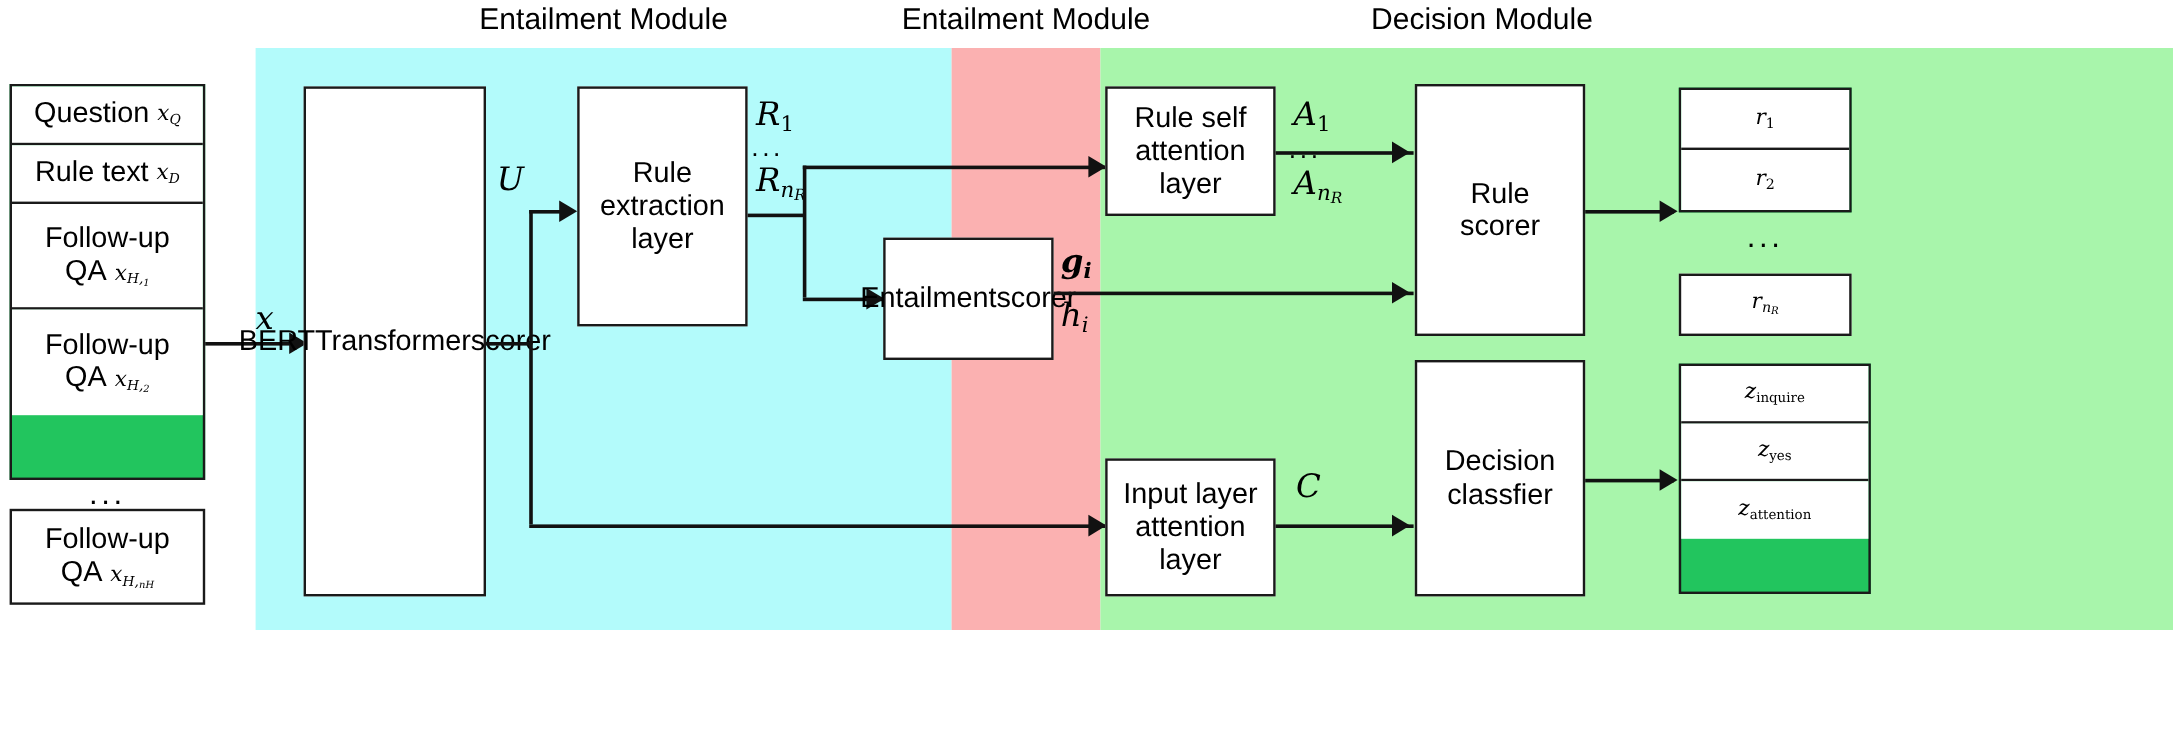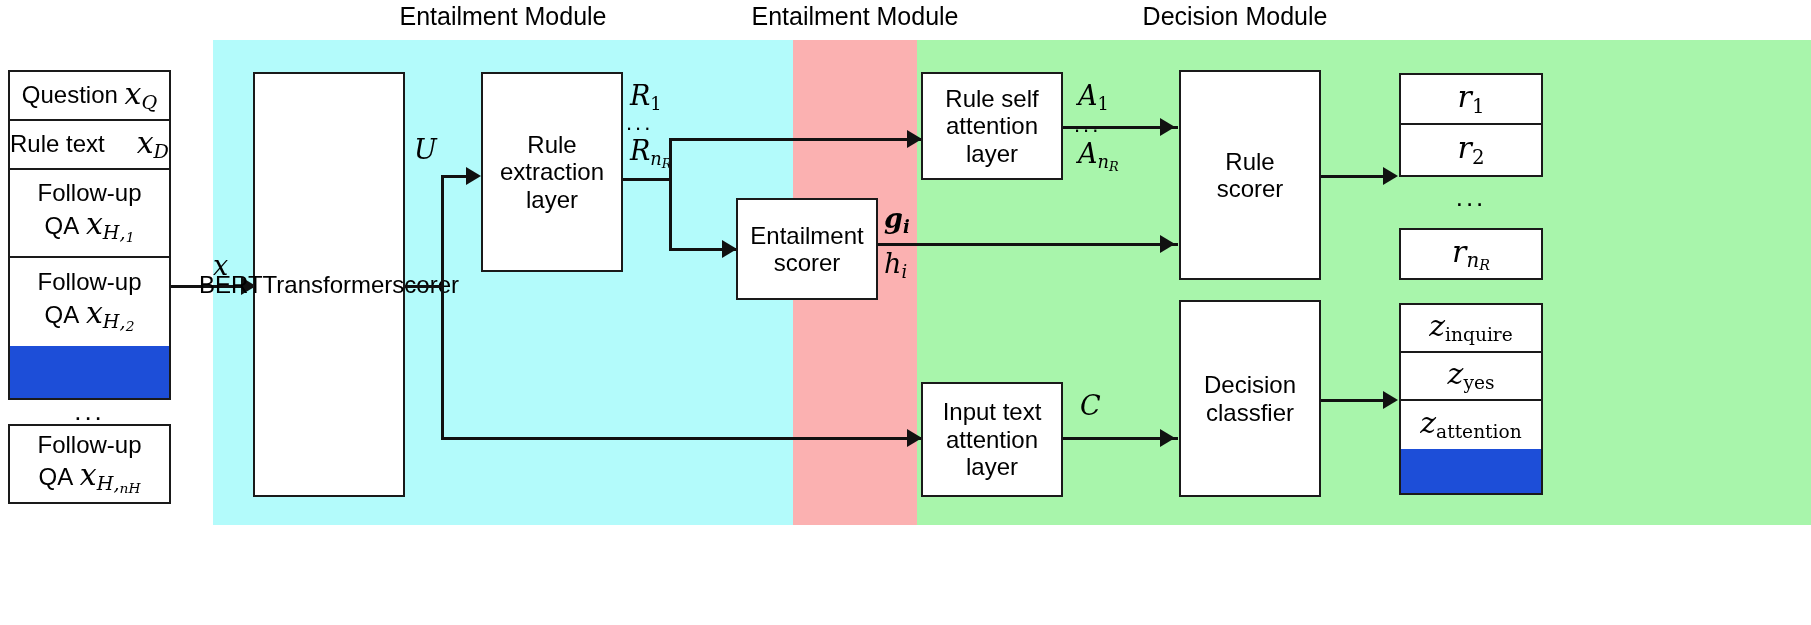--- a/index.html
+++ b/index.html
@@ -43,40 +43,40 @@
     align-items: center;
     justify-content: center;
     text-align: center;
     font-size: 24px;
     line-height: 1.14;
     color: #000;
   }
   .stack {
     position: absolute;
     border: 2px solid #1a1a1a;
-    background: #1d4ed8;
+    background: #22c55e;
   }
   .stack > .cell {
     border-bottom: 2px solid #1a1a1a;
     display: flex;
     align-items: center;
     justify-content: center;
     text-align: center;
     font-size: 24px;
     line-height: 1.12;
     background: #fff;
     color: #000;
   }
   .stack > .cell:last-child { border-bottom: none; }
 
   
   .mth {
     font-family: "DejaVu Serif", serif;
     font-style: italic;
-    font-size: 30px;
+    font-size: 18px;
   }
   .mth .sub {
     font-size: 0.64em;
     vertical-align: -0.28em;
     font-style: italic;
   }
   .mth .sub .ssub {
     font-size: 0.72em;
     vertical-align: -0.24em;
   }
@@ -121,21 +121,21 @@
   <div class="band" id="band-decision"></div>
 
   <div class="module-title" id="title-extraction">Entailment Module</div>
   <div class="module-title" id="title-entailment">Entailment Module</div>
   <div class="module-title" id="title-decision">Decision Module</div>
 
   <div class="stack" id="input-stack" style="left:8px; top:70px; width:163px; height:330px;">
     <div class="cell" style="height:49px;">
       <span>Question</span>&nbsp;<span class="mth"><i>x</i><span class="sub">Q</span></span>
     </div>
-    <div class="cell" style="height:49px;justify-content:space-between;">
+    <div class="cell" style="height:49px;">
       <span>Rule text</span>&nbsp;<span class="mth"><i>x</i><span class="sub">D</span></span>
     </div>
     <div class="cell" style="height:88px; flex-direction:column;">
       <div>Follow-up</div>
       <div>QA&nbsp;<span class="mth"><i>x</i><span class="sub">H,<span class="ssub">1</span></span></span></div>
     </div>
     <div class="cell" style="height:88px; flex-direction:column;">
       <div>Follow-up</div>
       <div>QA&nbsp;<span class="mth"><i>x</i><span class="sub">H,<span class="ssub">2</span></span></span></div>
     </div>
@@ -178,21 +178,21 @@
   <div class="dots" style="left:626px; top:110px; width:60px; text-align:left; font-size:22px;">...</div>
   <div class="edge-label" style="left:630px; top:135px;"><i>R</i><span style="font-size:0.66em; vertical-align:-0.28em;"><i>n</i><span style="font-size:0.72em; vertical-align:-0.2em;"><i>R</i></span></span></div>
 
   <div class="hline" style="left:623px; top:178px; width:48px;"></div>
   <div class="vline" style="left:669px; top:138px; height:110px;"></div>
   <div class="hline" style="left:669px; top:138px; width:256px;"></div>
   <div class="arrow" style="left:907px; top:130px;"></div>
   <div class="hline" style="left:669px; top:248px; width:70px;"></div>
   <div class="arrow" style="left:722px; top:240px;"></div>
 
-  <div class="box" style="left:736px; top:198px; width:142px; height:102px; flex-direction:column;">
+  <div class="box" style="left:736px; top:198px; width:142px; height:102px; flex-direction:row;">
     <div>Entailment</div>
     <div>scorer</div>
   </div>
 
   <div class="edge-label" style="left:884px; top:203px;font-weight:bold;"><i>g</i><span style="font-size:0.66em; vertical-align:-0.28em;"><i>i</i></span></div>
   <div class="edge-label" style="left:884px; top:248px;"><i>h</i><span style="font-size:0.66em; vertical-align:-0.28em;"><i>i</i></span></div>
 
   <div class="hline" style="left:878px; top:243px; width:300px;"></div>
   <div class="arrow" style="left:1160px; top:235px;"></div>
 
@@ -224,38 +224,38 @@
     <div class="cell" style="height:50px;">
       <span class="mth"><i>r</i><span style="font-size:0.66em; vertical-align:-0.28em; font-style:normal;">2</span></span>
     </div>
   </div>
   <div class="dots" style="left:1399px; top:182px; width:144px;">...</div>
   <div class="box" style="left:1399px; top:228px; width:144px; height:52px;">
     <span class="mth"><i>r</i><span style="font-size:0.66em; vertical-align:-0.28em;"><i>n</i><span style="font-size:0.72em; vertical-align:-0.2em;"><i>R</i></span></span></span>
   </div>
 
   <div class="box" style="left:921px; top:382px; width:142px; height:115px; flex-direction:column;">
-    <div>Input text</div>
+    <div>Input layer</div>
     <div>attention</div>
     <div>layer</div>
   </div>
 
   <div class="edge-label" style="left:1080px; top:390px;"><i>C</i></div>
   <div class="hline" style="left:1063px; top:437px; width:115px;"></div>
   <div class="arrow" style="left:1160px; top:429px;"></div>
 
   <div class="box" style="left:1179px; top:300px; width:142px; height:197px; flex-direction:column;">
     <div>Decision</div>
     <div>classfier</div>
   </div>
 
   <div class="hline" style="left:1321px; top:399px; width:74px;"></div>
   <div class="arrow" style="left:1383px; top:391px;"></div>
 
-  <div class="stack" style="left:1399px; top:303px; width:144px; height:192px;">
+  <div class="stack" style="left:1399px; top:303px; width:160px; height:192px;">
     <div class="cell" style="height:48px;">
       <span class="mth"><i>z</i><span class="rmsub">inquire</span></span>
     </div>
     <div class="cell" style="height:48px;">
       <span class="mth"><i>z</i><span class="rmsub">yes</span></span>
     </div>
     <div class="cell" style="height:48px;">
       <span class="mth"><i>z</i><span class="rmsub">attention</span></span>
     </div>
   </div>

